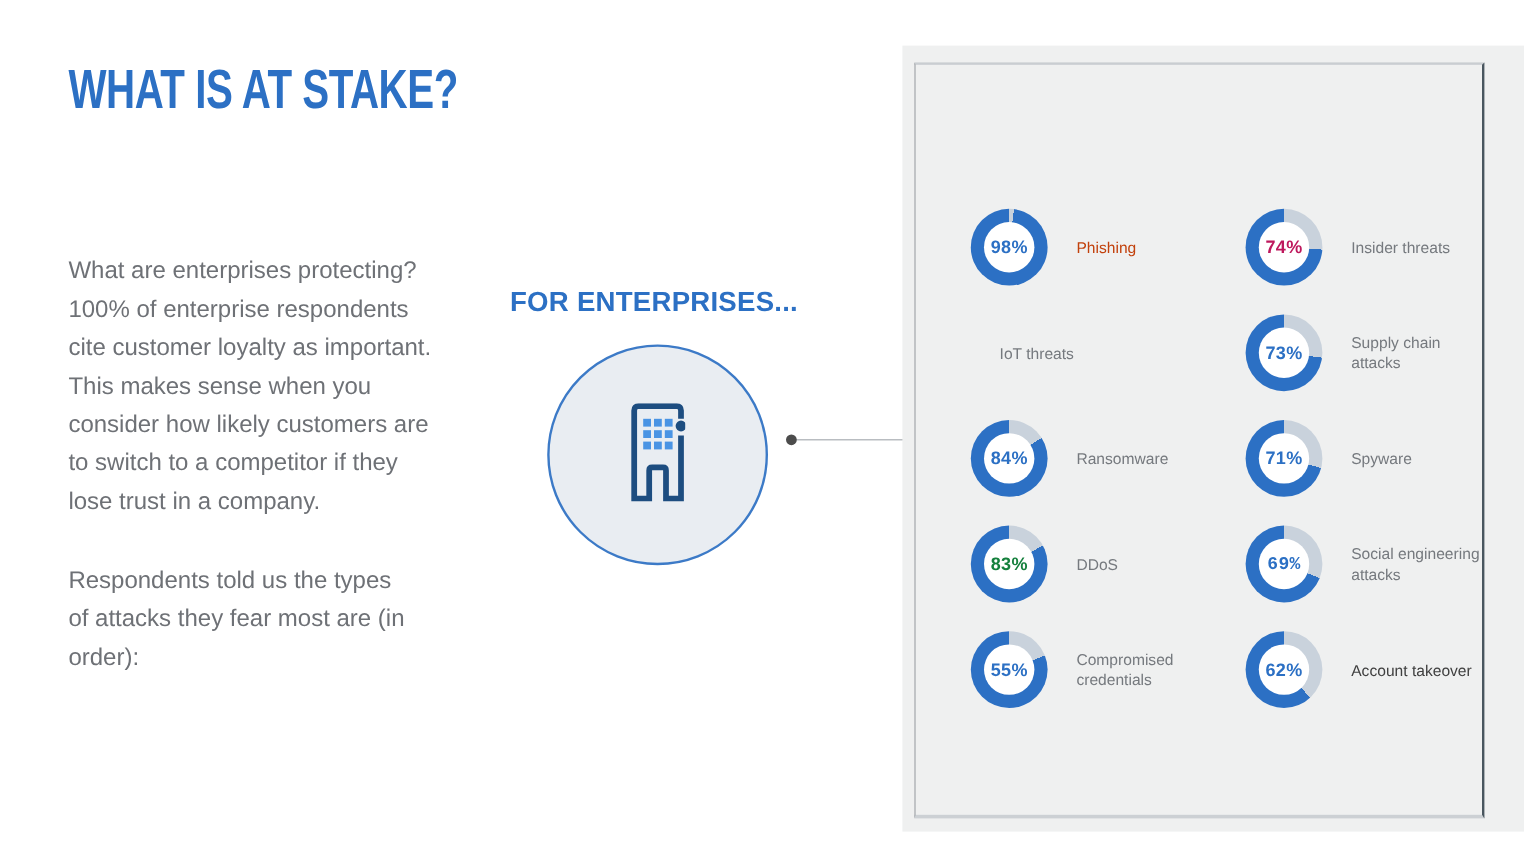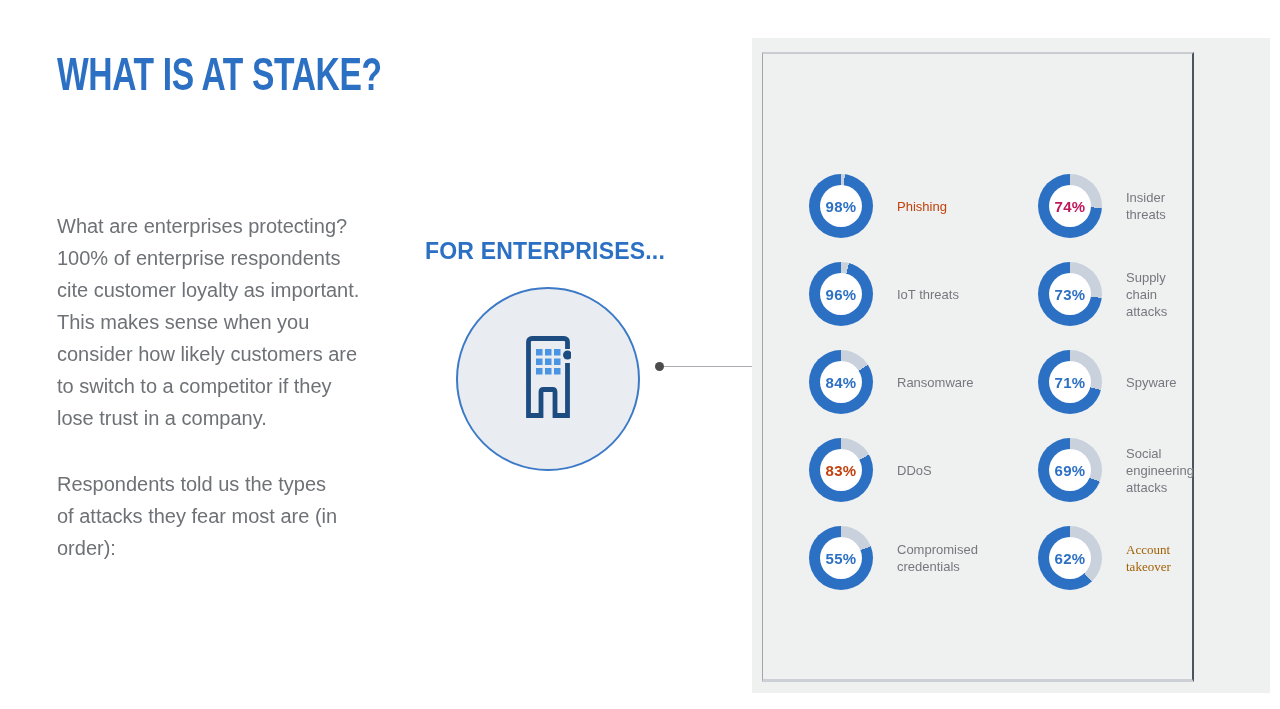--- a/index.html
+++ b/index.html
@@ -46,21 +46,21 @@
   }
   .connector .dot.left  { left:-4px; }
   .connector .dot.right { right:-4px; }
 
   
   .panel {
     position:absolute; left:752px; top:38px; width:518px; height:655px;
     background:#eff0f0;
   }
   .panel-inner {
-    position:absolute; left:10px; top:14px; width:432px; height:630px;
+    position:absolute; left:10px; top:14px; width:475px; height:630px;
     box-sizing:border-box;
     border-top:2px solid #c9cdd1;
     border-left:1px solid #a2a6aa;
     border-right:2px solid #49565f;
     border-bottom:3px solid #ccd0d4;
   }
   .donut-col { position:absolute; top:120px; }
   .donut-col.col-a { left:46px; }
   .donut-col.col-b { left:275px; }
 
@@ -130,41 +130,36 @@
   <div class="donut-row">
     <div class="donut" style="background: conic-gradient(rgb(201, 210, 220) 0deg, rgb(201, 210, 220) 2%, rgb(44, 112, 196) 2%, rgb(44, 112, 196) 100%);">
       <div class="donut-center">
         <span class="donut-value" style="color: rgb(44, 112, 196);">98%</span>
       </div>
     </div>
     <div class="donut-label" style="color: #c2410c;">Phishing</div>
   </div>
 
   <div class="donut-row">
-    <div class="donut" style="background: conic-gradient(rgb(201, 210, 220) 0deg, rgb(201, 210, 220) 4%, rgb(44, 112, 196) 4%, rgb(44, 112, 196) 100%);">
-      <div class="donut-center">
-        <span class="donut-value" style="color: rgb(44, 112, 196);">96%</span>
-      </div>
-    </div>
     <div class="donut-label" style="color: rgb(117, 121, 126);">IoT threats</div>
   </div>
 
   <div class="donut-row">
     <div class="donut" style="background: conic-gradient(rgb(201, 210, 220) 0deg, rgb(201, 210, 220) 16%, rgb(44, 112, 196) 16%, rgb(44, 112, 196) 100%);">
       <div class="donut-center">
         <span class="donut-value" style="color: rgb(44, 112, 196);">84%</span>
       </div>
     </div>
     <div class="donut-label" style="color: rgb(117, 121, 126);">Ransomware</div>
   </div>
 
   <div class="donut-row">
     <div class="donut" style="background: conic-gradient(rgb(201, 210, 220) 0deg, rgb(201, 210, 220) 17%, rgb(44, 112, 196) 17%, rgb(44, 112, 196) 100%);">
       <div class="donut-center">
-        <span class="donut-value" style="color: #c2410c;">83%</span>
+        <span class="donut-value" style="color: #15803d;">83%</span>
       </div>
     </div>
     <div class="donut-label" style="color: rgb(117, 121, 126);">DDoS</div>
   </div>
 
   <div class="donut-row">
     <div class="donut" style="background: conic-gradient(rgb(201, 210, 220) 0deg, rgb(201, 210, 220) 19%, rgb(44, 112, 196) 19%, rgb(44, 112, 196) 100%);">
       <div class="donut-center">
         <span class="donut-value" style="color: rgb(44, 112, 196);">55%</span>
       </div>
@@ -194,31 +189,31 @@
   <div class="donut-row">
     <div class="donut" style="background: conic-gradient(rgb(201, 210, 220) 0deg, rgb(201, 210, 220) 29%, rgb(44, 112, 196) 29%, rgb(44, 112, 196) 100%);">
       <div class="donut-center">
         <span class="donut-value" style="color: rgb(44, 112, 196);">71%</span>
       </div>
     </div>
     <div class="donut-label" style="color: rgb(117, 121, 126); text-align: center;">Spyware</div>
   </div>
 
   <div class="donut-row">
-    <div class="donut" style="background: conic-gradient(rgb(201, 210, 220) 0deg, rgb(201, 210, 220) 31%, rgb(44, 112, 196) 31%, rgb(44, 112, 196) 100%);">
+    <div class="donut" style="background: conic-gradient(rgb(201, 210, 220) 0deg, rgb(201, 210, 220) 31%, rgb(44, 112, 196) 31%, rgb(44, 112, 196) 100%); font-family: Liberation Mono, monospace;">
       <div class="donut-center">
         <span class="donut-value" style="color: rgb(44, 112, 196);">69%</span>
       </div>
     </div>
     <div class="donut-label" style="color: rgb(117, 121, 126);">Social engineering attacks</div>
   </div>
 
   <div class="donut-row">
     <div class="donut" style="background: conic-gradient(rgb(201, 210, 220) 0deg, rgb(201, 210, 220) 38%, rgb(44, 112, 196) 38%, rgb(44, 112, 196) 100%);">
       <div class="donut-center">
         <span class="donut-value" style="color: rgb(44, 112, 196);">62%</span>
       </div>
     </div>
-    <div class="donut-label" style="color: #a16207; font-family: Liberation Serif, serif;">Account takeover</div>
+    <div class="donut-label" style="color: #404040;">Account takeover</div>
   </div>
 </div>
   </div>
 </div>
 
 </body></html>

